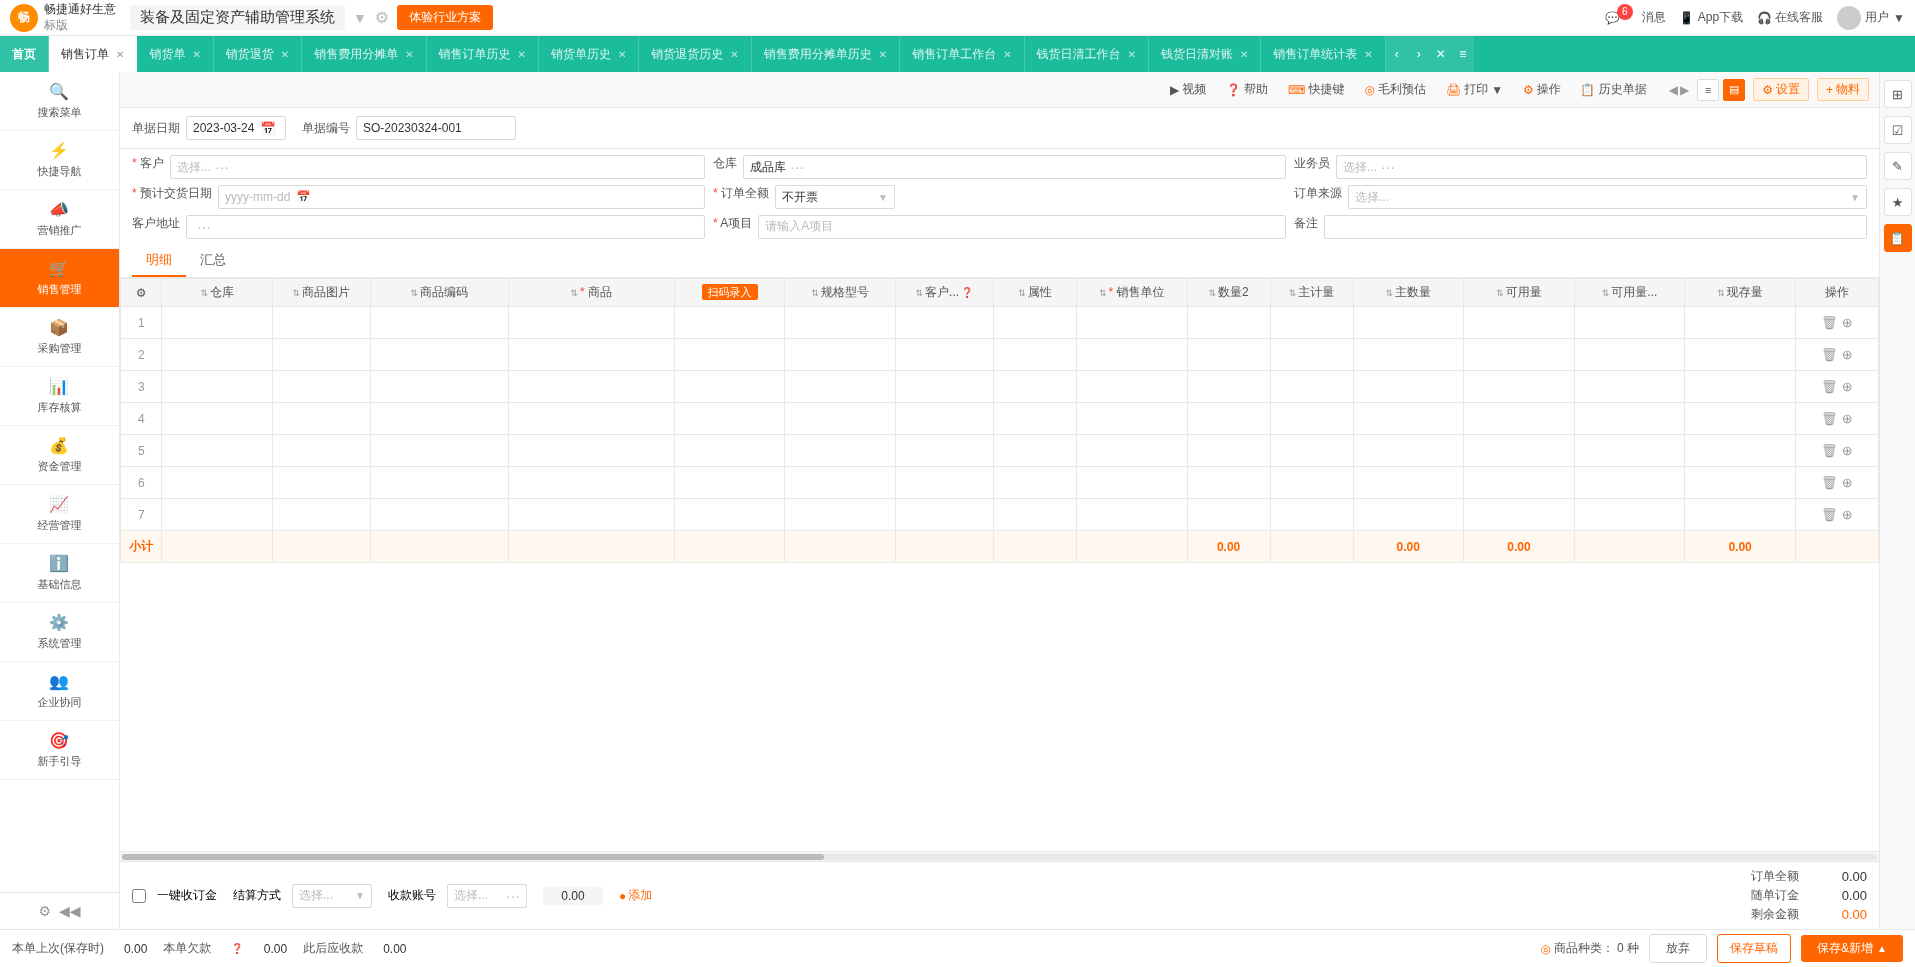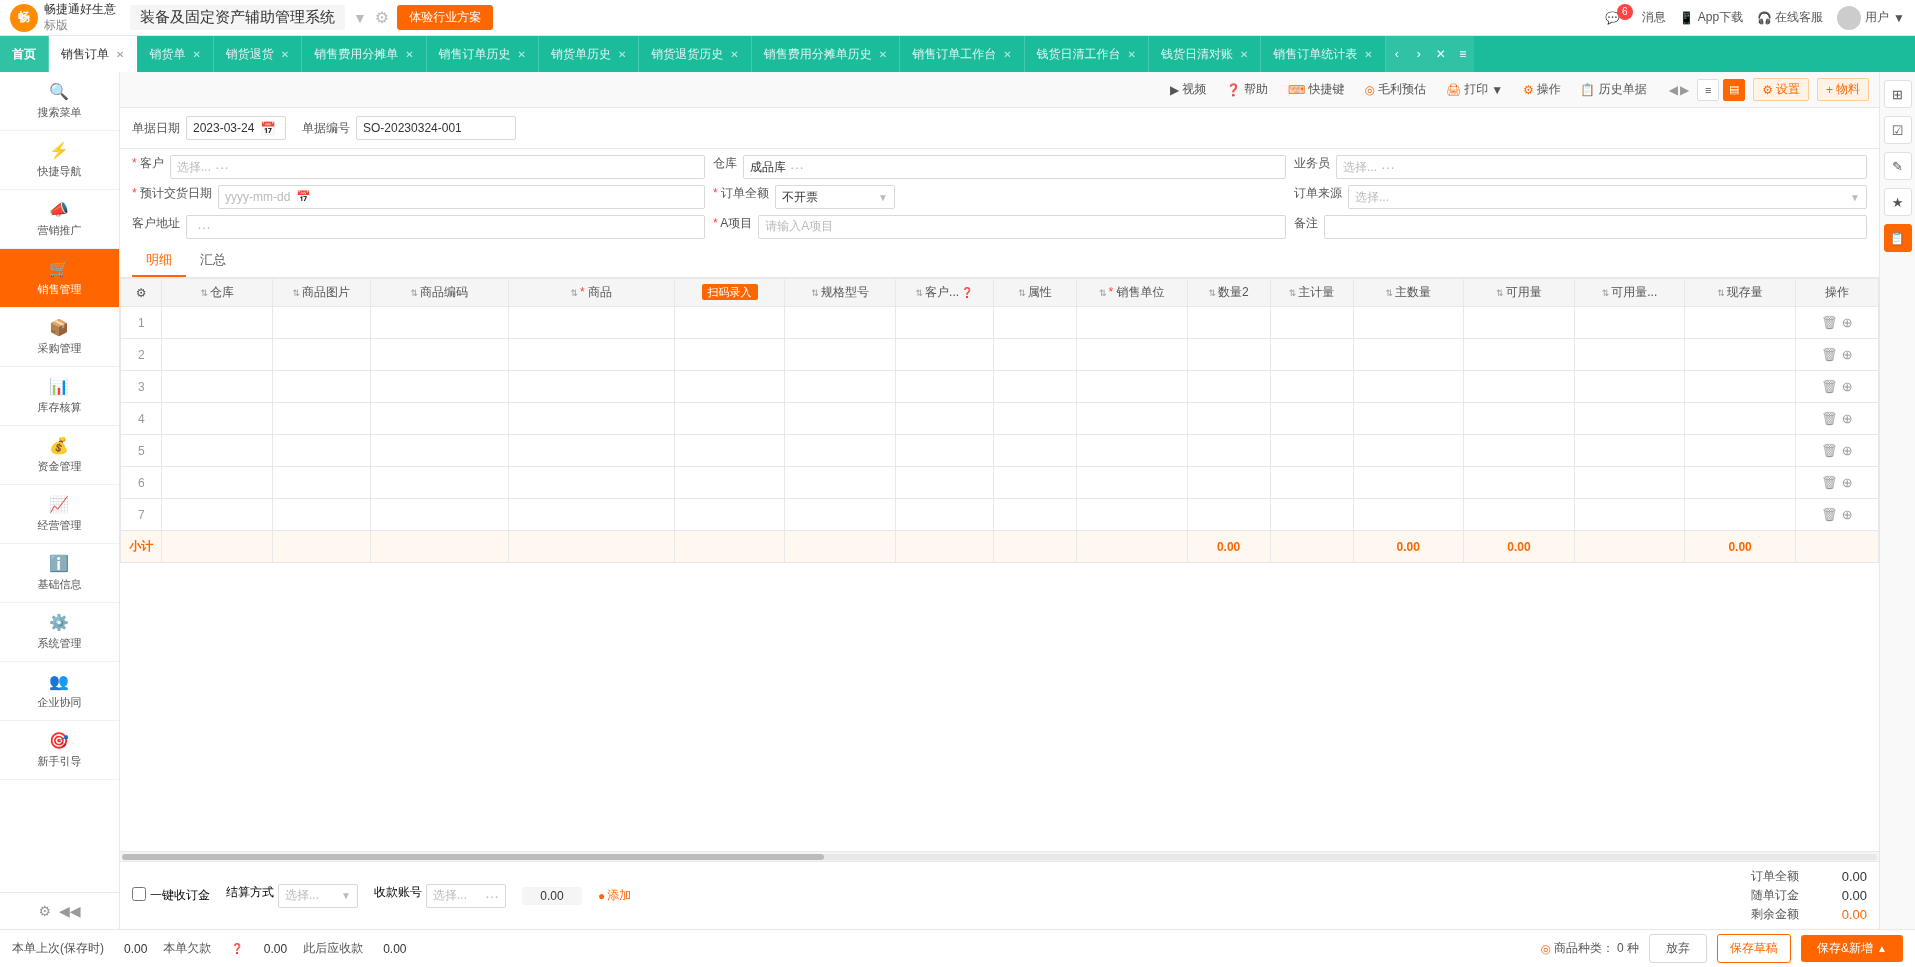--- a/index.html
+++ b/index.html
@@ -260,21 +260,21 @@
     
     .summary-row td { background: #fff8f0; font-weight: bold; color: #ff6600; }
 
     
     .bottom-bar {
       background: #fff; border-top: 1px solid #e8e8e8;
       padding: 6px 12px;
       display: flex; align-items: center; gap: 16px;
       flex-shrink: 0;
     }
-    .bottom-field { display: flex; gap: 4px; }
+    .bottom-field { display: flex; align-items: center; gap: 11px; }
     .bottom-field .checkbox { width: 14px; height: 14px; cursor: pointer; }
     .amount-display {
       background: #f5f5f5; padding: 2px 8px; border-radius: 2px;
       color: #333; min-width: 60px; text-align: center;
     }
     .add-link { color: #ff6600; cursor: pointer; display: flex; align-items: center; gap: 2px; }
     .bottom-right {
       margin-left: auto;
       display: flex; flex-direction: column; align-items: flex-end; gap: 2px;
     }

